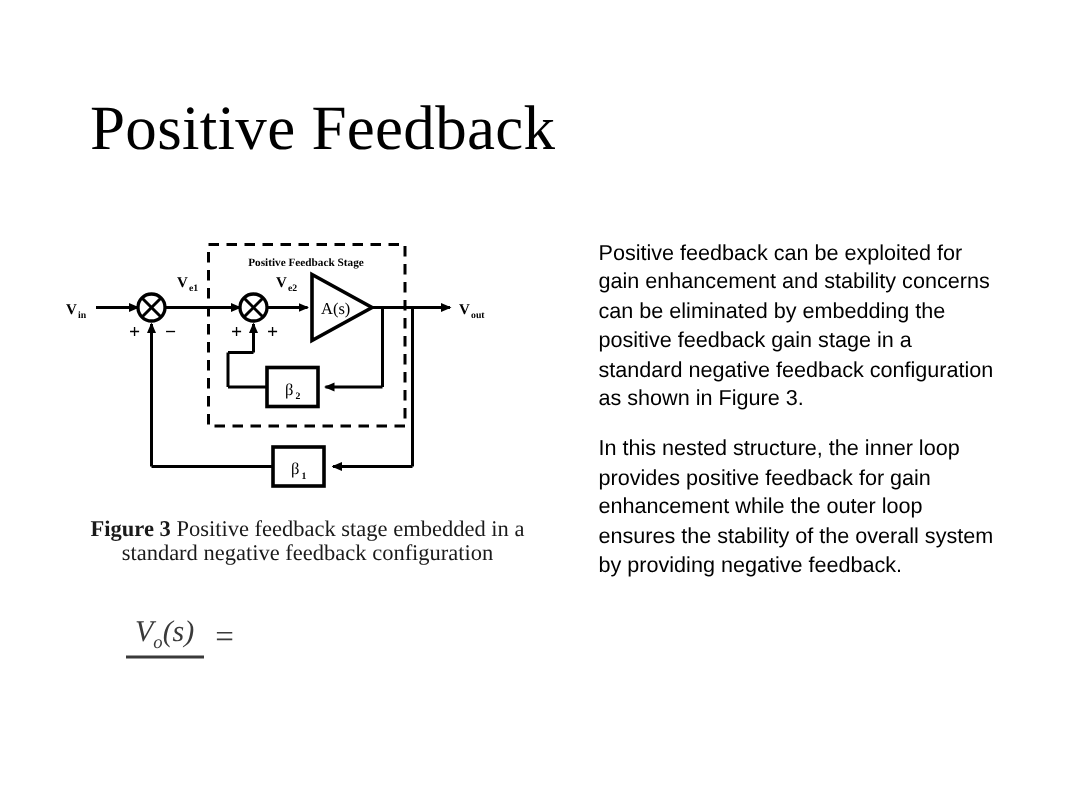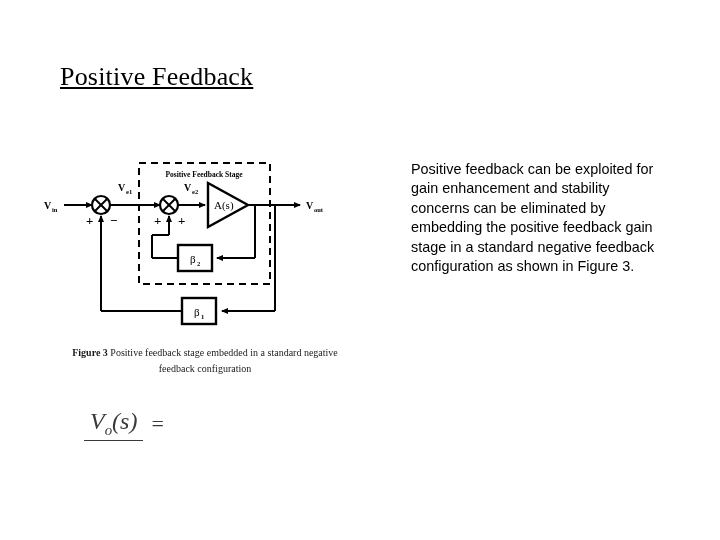--- a/index.html
+++ b/index.html
@@ -14,26 +14,25 @@
     overflow: hidden;
     position: relative;
   }
 
   
   #slide-title {
     position: absolute;
     left: 60px;
     top: 62px;
     font-family: "Liberation Serif", serif;
-    font-size: 26px;
+    font-size: 42px;
     font-weight: normal;
     color: #000000;
     letter-spacing: 0.2px;
     white-space: nowrap;
-    text-decoration: underline;
   }
 
   
   #figure-column {
     position: absolute;
     left: 42px;
     top: 155px;
     width: 320px;
     height: 310px;
   }
@@ -44,21 +43,21 @@
     top: 0;
   }
 
   #figure-caption {
     position: absolute;
     left: 18px;
     top: 190px;
     width: 290px;
     text-align: center;
     font-family: "Liberation Serif", serif;
-    font-size: 10px;
+    font-size: 15px;
     line-height: 16px;
     color: #1a1a1a;
   }
   #figure-caption .cap-label {
     font-weight: bold;
   }
 
   
   #equation {
     position: absolute;
@@ -74,21 +73,21 @@
     display: inline-flex;
     flex-direction: column;
     align-items: center;
     justify-content: center;
     vertical-align: middle;
   }
   .frac .num,
   .frac .den {
     padding: 1px 6px;
     white-space: nowrap;
-    font-size: 24px;
+    font-size: 20px;
     font-style: italic;
     text-align: center;
   }
   .frac .bar {
     width: 100%;
     height: 1.6px;
     background: #3a3a3a;
   }
   .eq-sign {
     font-size: 22px;
@@ -104,21 +103,21 @@
   .paren { font-style: italic; }
 
   
   #body-column {
     position: absolute;
     left: 399px;
     top: 160px;
     width: 268px;
   }
   #body-column p {
-    margin: 0 0 14px 12px;
+    margin: 0 0 14px 0;
     font-family: "Liberation Sans", sans-serif;
     font-size: 14.4px;
     line-height: 19.4px;
     color: #000000;
   }
 
   
   .dg-label {
     font-family: "Liberation Serif", serif;
     font-size: 10px;
@@ -233,13 +232,14 @@
       <span class="bar"></span>
     </span>
 
     <span class="eq-sign">=</span>
 
   </div>
 </div>
 
 <div id="body-column">
   <p>Positive feedback can be exploited for gain enhancement and stability concerns can be eliminated by embedding the positive feedback gain stage in a standard negative feedback configuration as shown in Figure 3.</p>
+  <p>In this nested structure, the inner loop provides positive feedback for gain enhancement while the outer loop ensures the stability of the overall system by providing negative feedback.</p>
 </div>
 
 </body></html>

